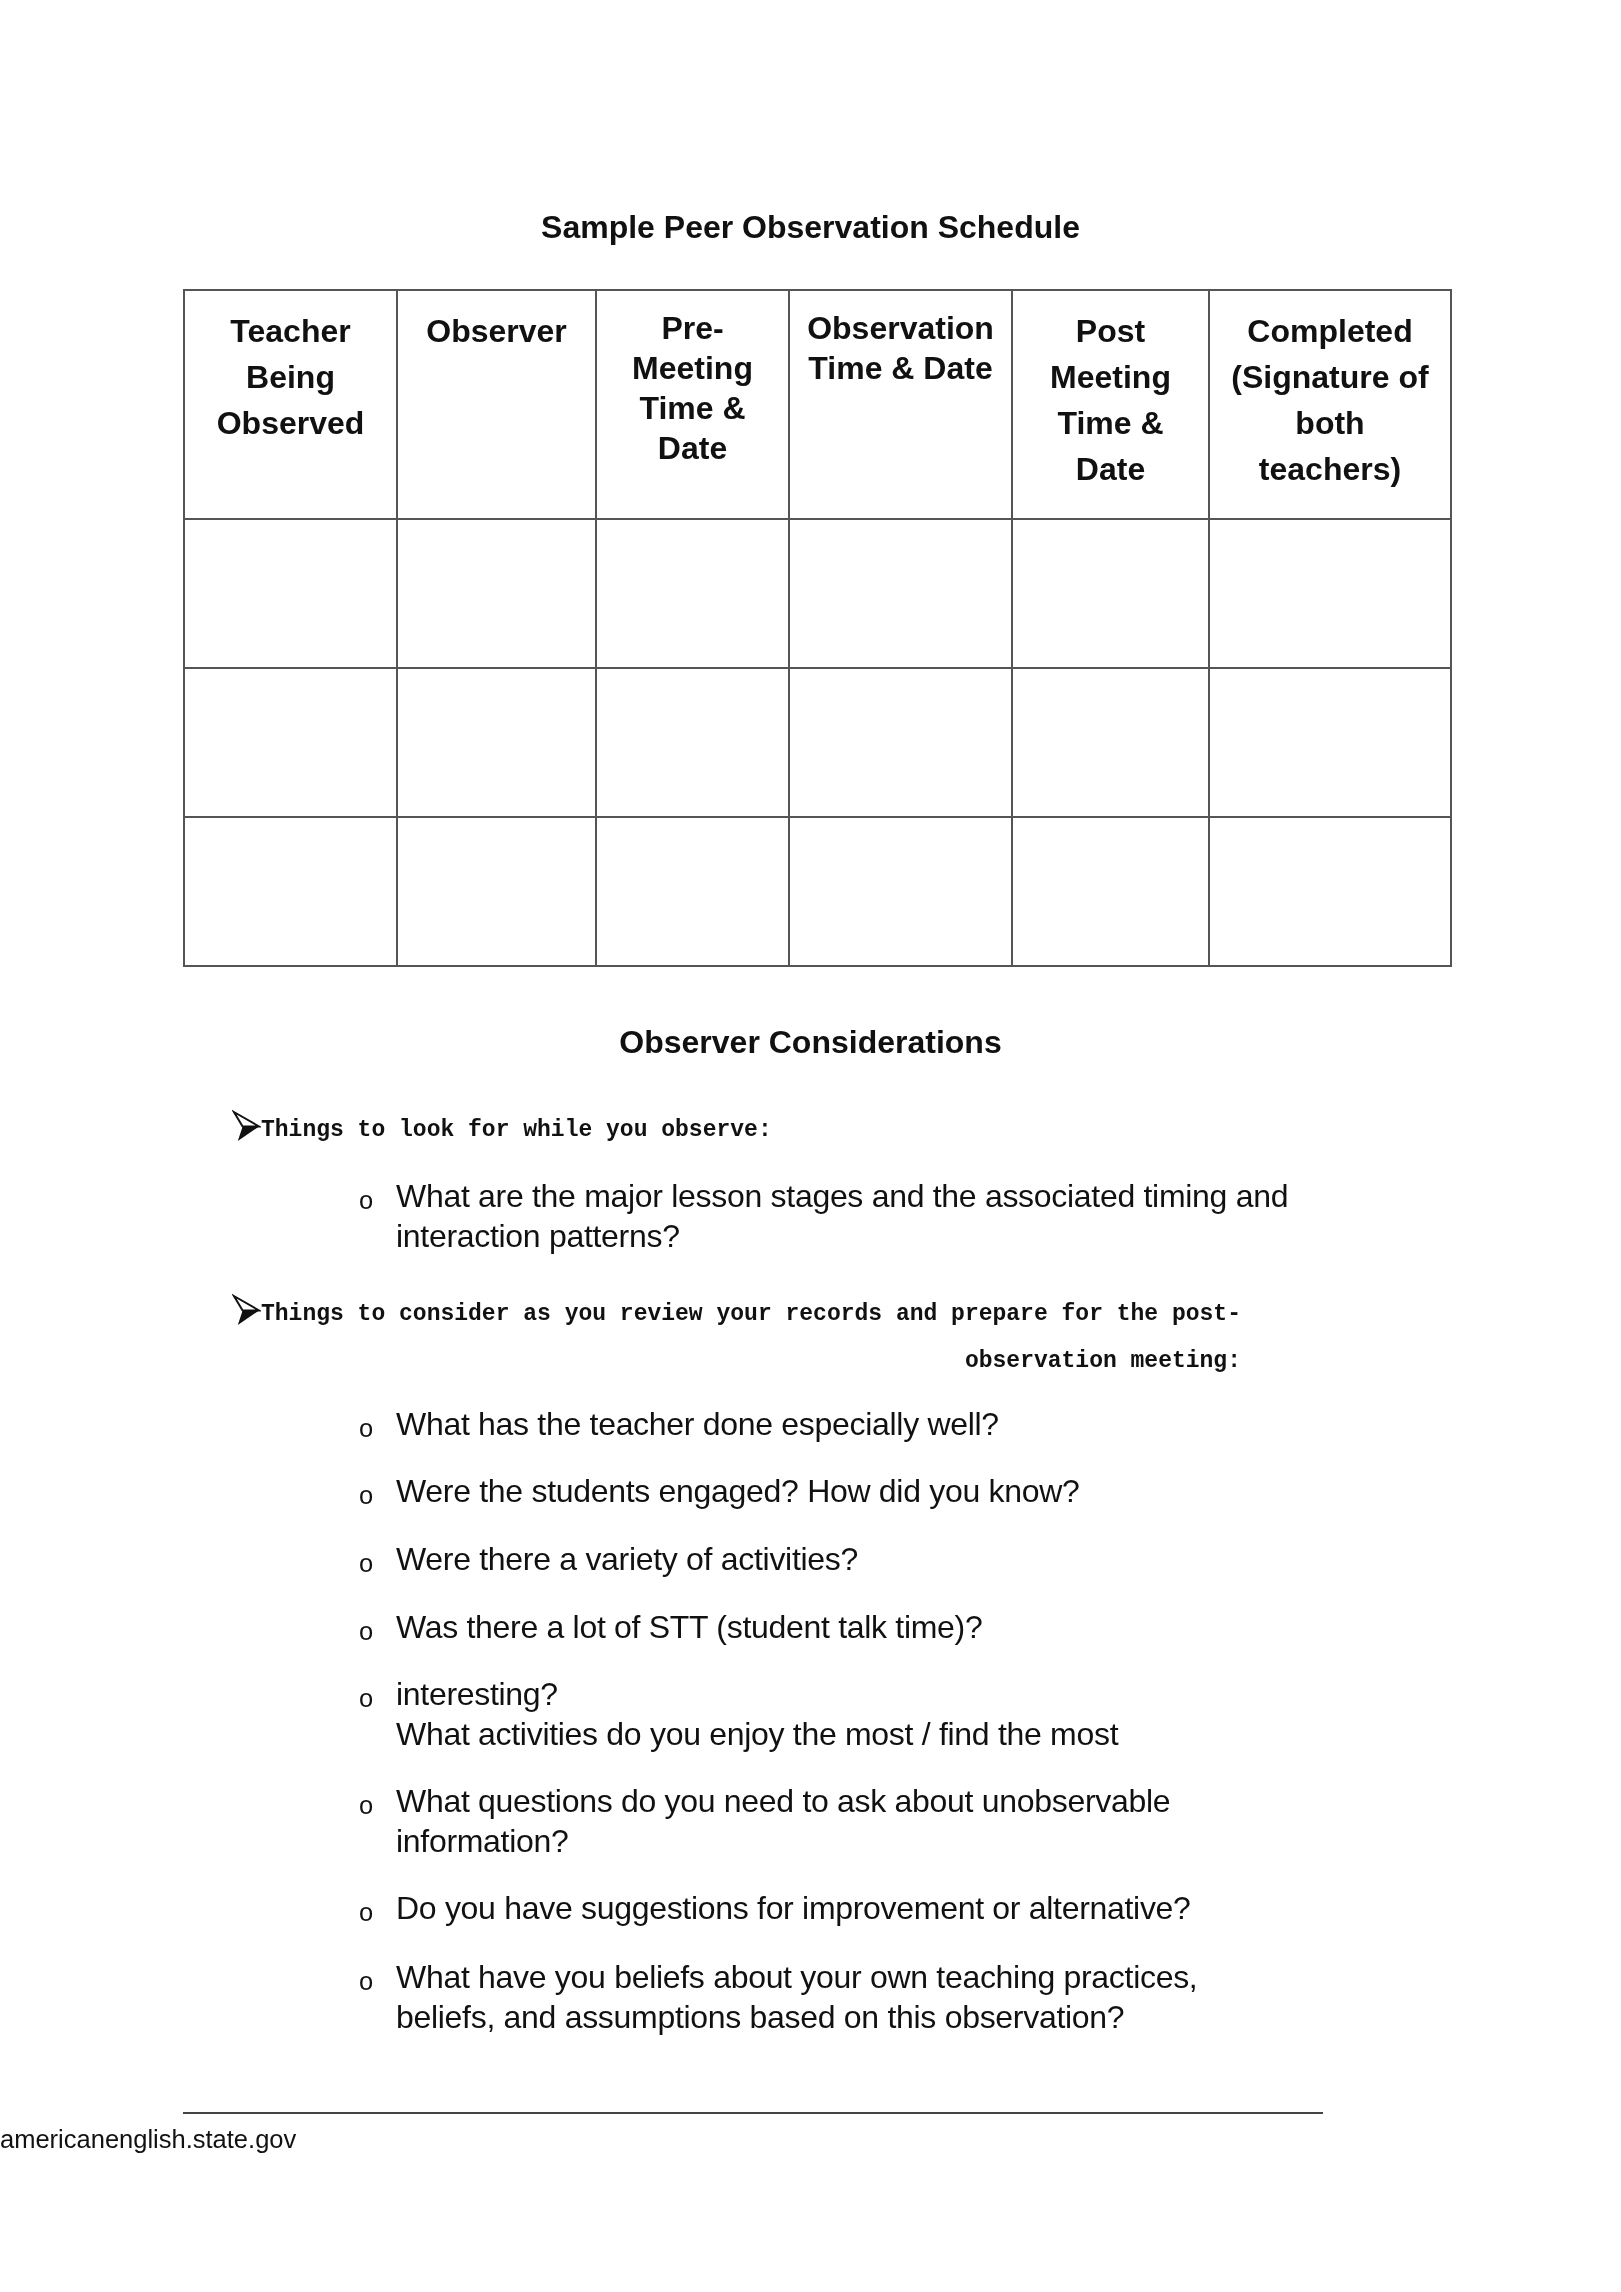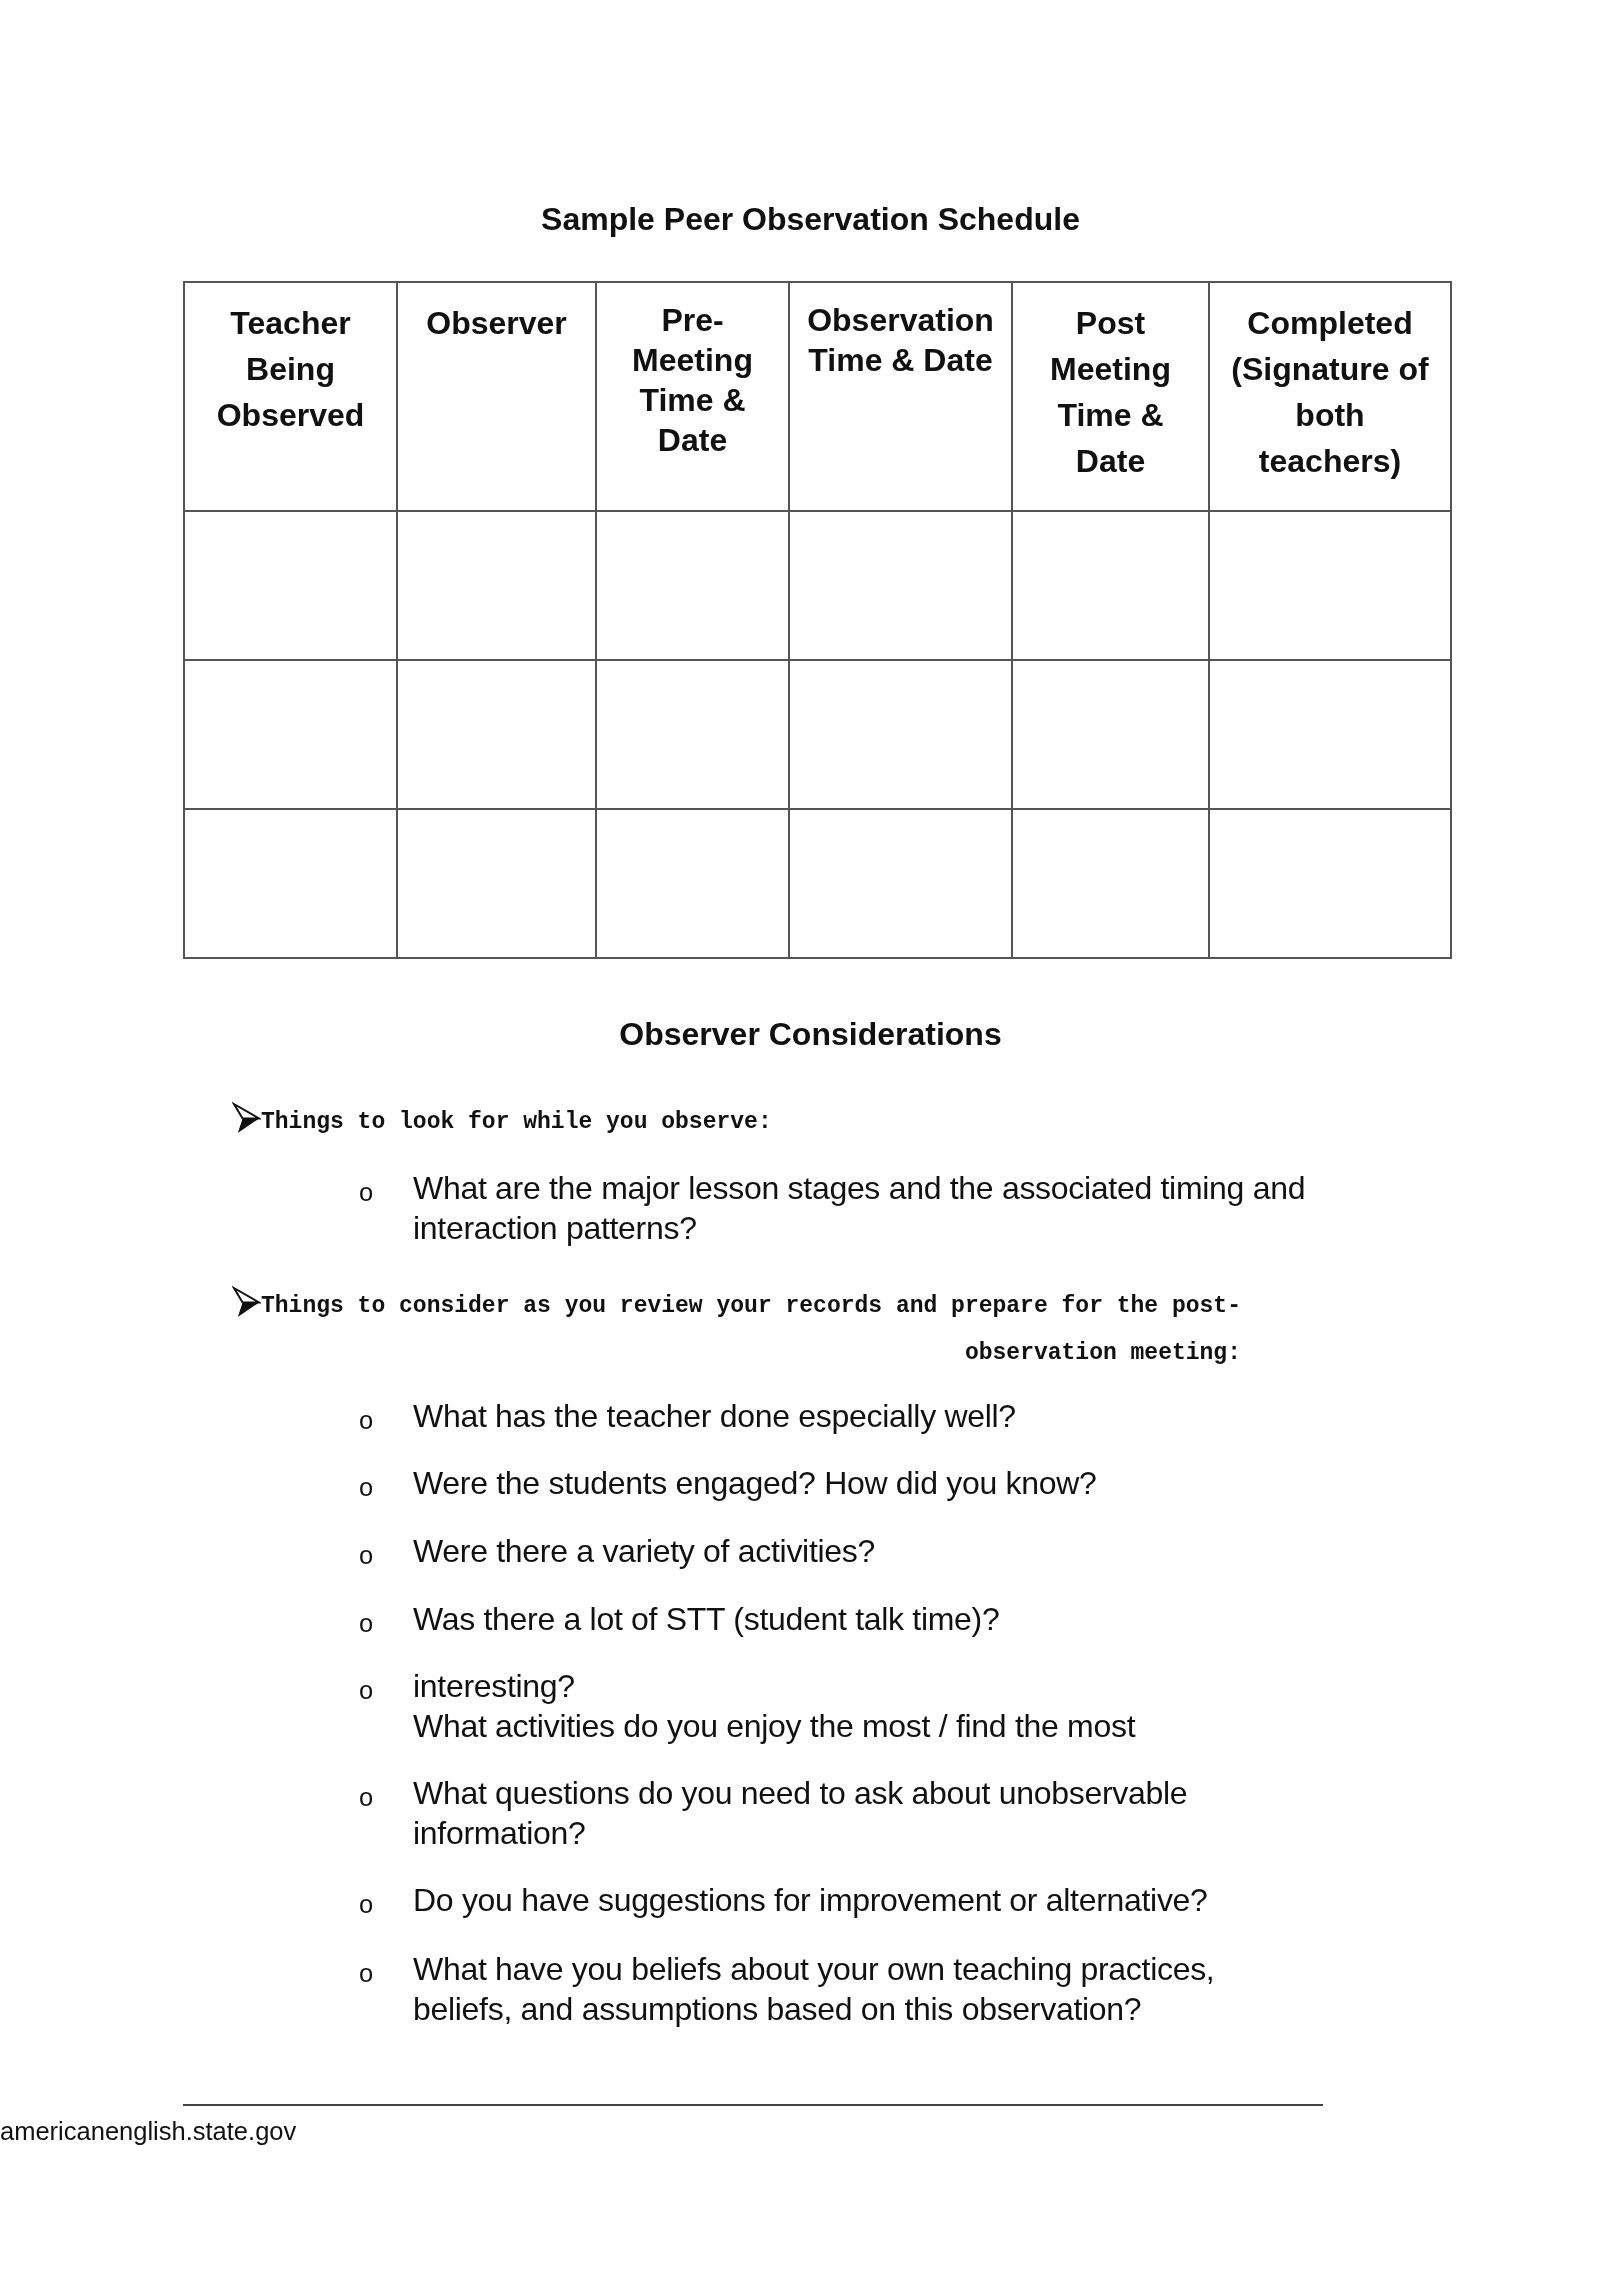--- a/index.html
+++ b/index.html
@@ -1,17 +1,17 @@
 <!DOCTYPE html>
 <html><head>
 <meta charset="utf-8">
 <style>
   html, body { margin: 0; padding: 0; background: #ffffff; }
   body { width: 1621px; height: 2293px; position: relative; overflow: hidden; color: #111; }
-  .page { position: absolute; left: 0; top: 0; width: 1621px; height: 1905px; }
+  .page { position: absolute; left: 0; top: 8px; width: 1621px; height: 1905px; }
   .title {
     position: absolute; left: 0; width: 1621px; text-align: center;
     font-family: "Liberation Sans", sans-serif; font-weight: bold; font-size: 32px;
   }
   #doc-title { top: 201px; }
   #considerations-title { top: 1016px; }
   table.schedule {
     position: absolute; left: 183px; top: 281px;
     border-collapse: collapse; table-layout: fixed;
     font-family: "Liberation Sans", sans-serif;
@@ -33,21 +33,21 @@
   }
   .section .arrow { display: inline-block; width: 45px; vertical-align: top; }
   .section .text { display: inline-block; vertical-align: top; }
   .section .cont { padding-left: 94px; }
   .item {
     position: absolute; left: 359px; width: 1098px;
     font-family: "Liberation Sans", sans-serif; font-size: 32px; line-height: 40px;
     letter-spacing: -0.3px;
   }
   .item .bullet { position: absolute; left: 0; top: 3.9px; font-size: 25.5px; }
-  .item .itext { margin-left: 54px; display: block; }
+  .item .itext { margin-left: 37px; display: block; }
   .rule { position: absolute; left: 183px; top: 2104px; width: 1140px; height: 2px; background: #444; }
   .footer {
     position: absolute; left: 0; width: 1621px; top: 2117px; 
     font-family: "Liberation Sans", sans-serif; font-size: 25.5px;
   }
 </style>
 </head>
 <body>
 
 <div class="page">

